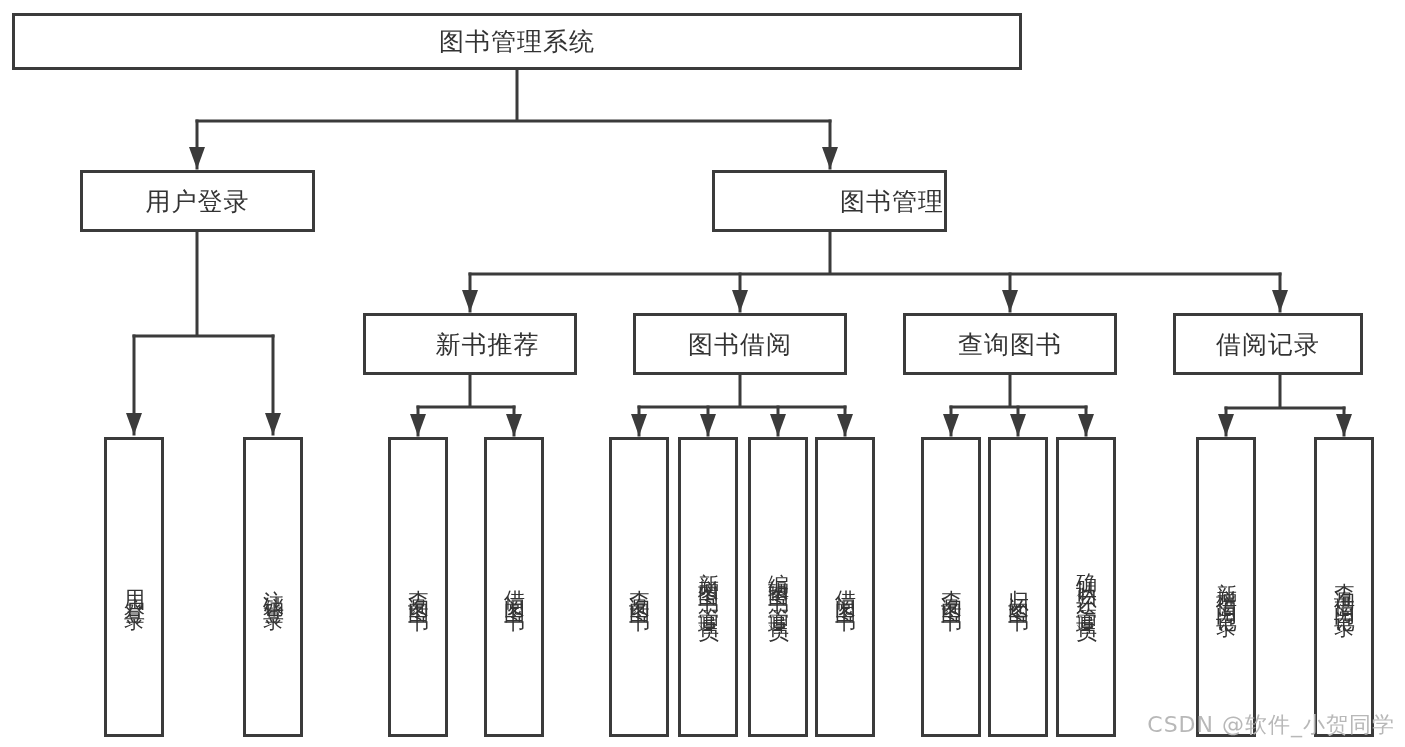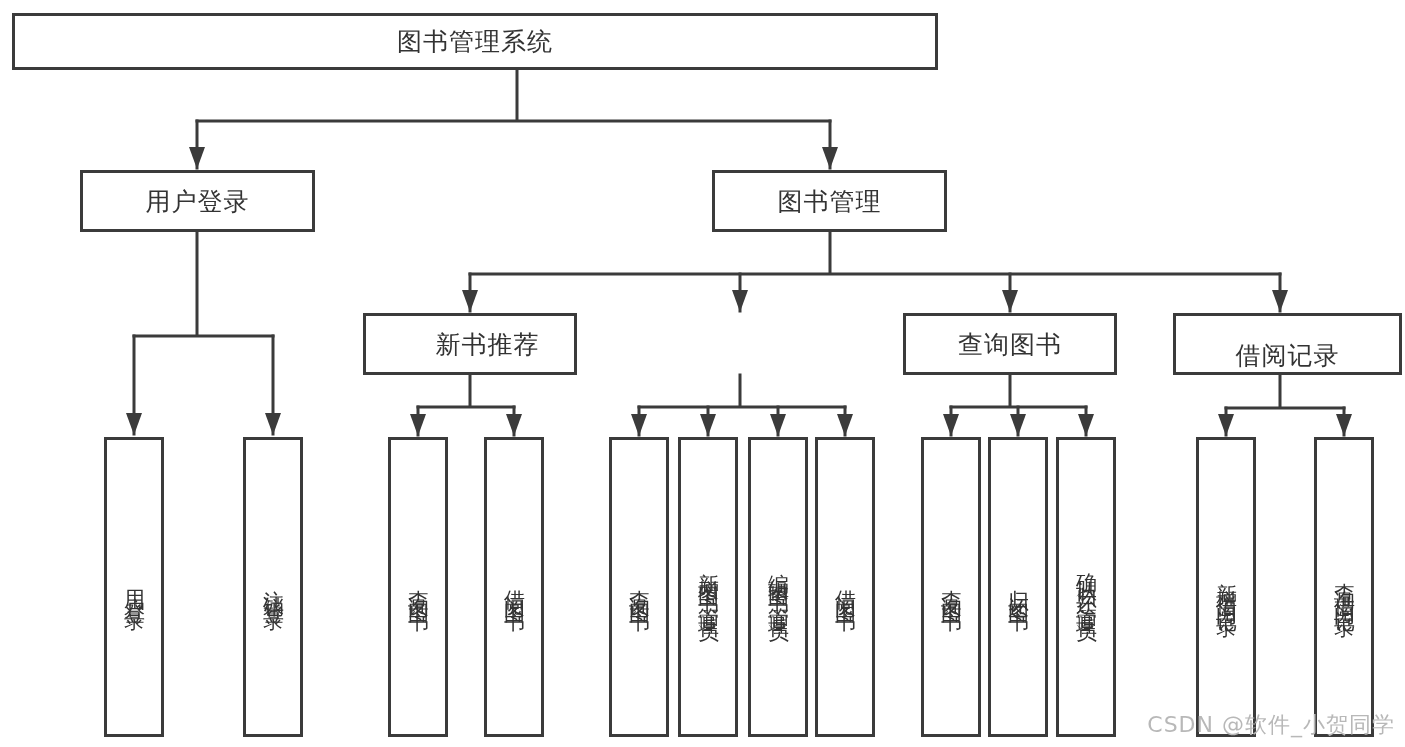--- a/index.html
+++ b/index.html
@@ -95,38 +95,41 @@
       <line x1="951" y1="407" x2="951" y2="435" marker-end="url(#arr)"></line>
       <line x1="1018" y1="407" x2="1018" y2="435" marker-end="url(#arr)"></line>
       <line x1="1086" y1="407" x2="1086" y2="435" marker-end="url(#arr)"></line>
 
       <path d="M1280,375 V408 M1226,408 H1344"></path>
       <line x1="1226" y1="408" x2="1226" y2="435" marker-end="url(#arr)"></line>
       <line x1="1344" y1="408" x2="1344" y2="435" marker-end="url(#arr)"></line>
     </g>
   </svg>
 
-  <div class="node hnode" style="left:12px; top:13px; width:926px; height:57px;text-align:center;">
+  <div class="node hnode" style="left:12px; top:13px; width:1010px; height:57px;text-align:center;">
     <span>图书管理系统</span>
   </div>
 
   <div class="node hnode" style="left:80px; top:170px; width:235px; height:62px;">
     <span>用户登录</span>
   </div>
-  <div class="node hnode" style="left:712px; top:170px; width:235px; height:62px;">
+  <div class="node hnode" style="left:712px; top:170px; width:235px; height:62px;justify-content:flex-end;">
     <span>图书管理</span>
   </div>
 
   <div class="node hnode" style="left:363px; top:313px; width:214px; height:62px;padding-left:35px;">
     <span>新书推荐</span>
   </div>
+  <div class="node hnode" style="left:633px; top:313px; width:214px; height:62px;">
+    <span>图书借阅</span>
+  </div>
   <div class="node hnode" style="left:903px; top:313px; width:214px; height:62px;">
     <span>查询图书</span>
   </div>
-  <div class="node hnode" style="left:1173px; top:313px; width:229px; height:62px;align-items:flex-end;">
+  <div class="node hnode" style="left:1173px; top:313px; width:190px; height:62px;">
     <span>借阅记录</span>
   </div>
 
   <div class="node vnode" style="left:104px; top:437px; width:60px; height:300px;">
     <span>用户登录</span>
   </div>
   <div class="node vnode" style="left:243px; top:437px; width:60px; height:300px;">
     <span>注销登录</span>
   </div>
 

